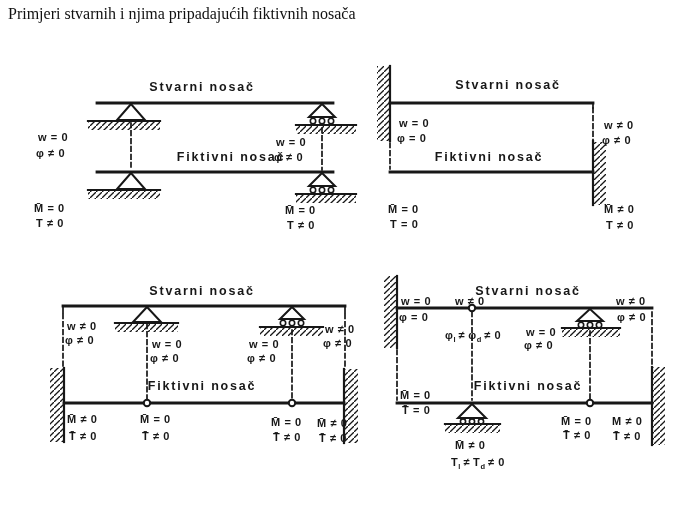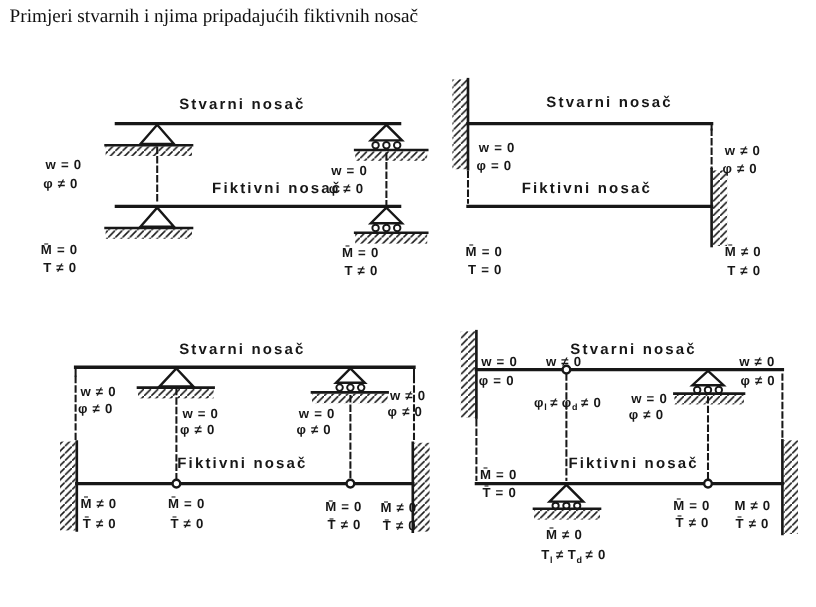--- a/index.html
+++ b/index.html
@@ -19,21 +19,21 @@
   .dash { stroke-width:1.7; stroke-dasharray:4.5 3.4; }
   .tri  { fill:#ffffff; stroke:#171717; stroke-width:2; }
   .roll { fill:#ffffff; stroke:#171717; stroke-width:1.6; }
   .hinge{ fill:#ffffff; stroke:#171717; stroke-width:2; }
   .hband{ fill:url(#ht); stroke:none; }
 </style>
 </head>
 <body>
 
 <div class="page">
-  <div class="title">Primjeri stvarnih i njima pripadajućih fiktivnih nosač</div>
+  <div class="title">Primjeri stvarnih i njima pripadajućih fiktivnih nosača</div>
 
   <svg class="fig" width="680" height="506" viewBox="0 0 680 506">
     <defs>
       <pattern id="ht" width="6" height="6" patternUnits="userSpaceOnUse">
         <path d="M-1,7 L7,-1" stroke="#171717" stroke-width="1.3" fill="none"></path>
       </pattern>
     </defs>
 
     <g>
       <text class="lbl" x="202" y="91" text-anchor="middle">Stvarni nosač</text>

